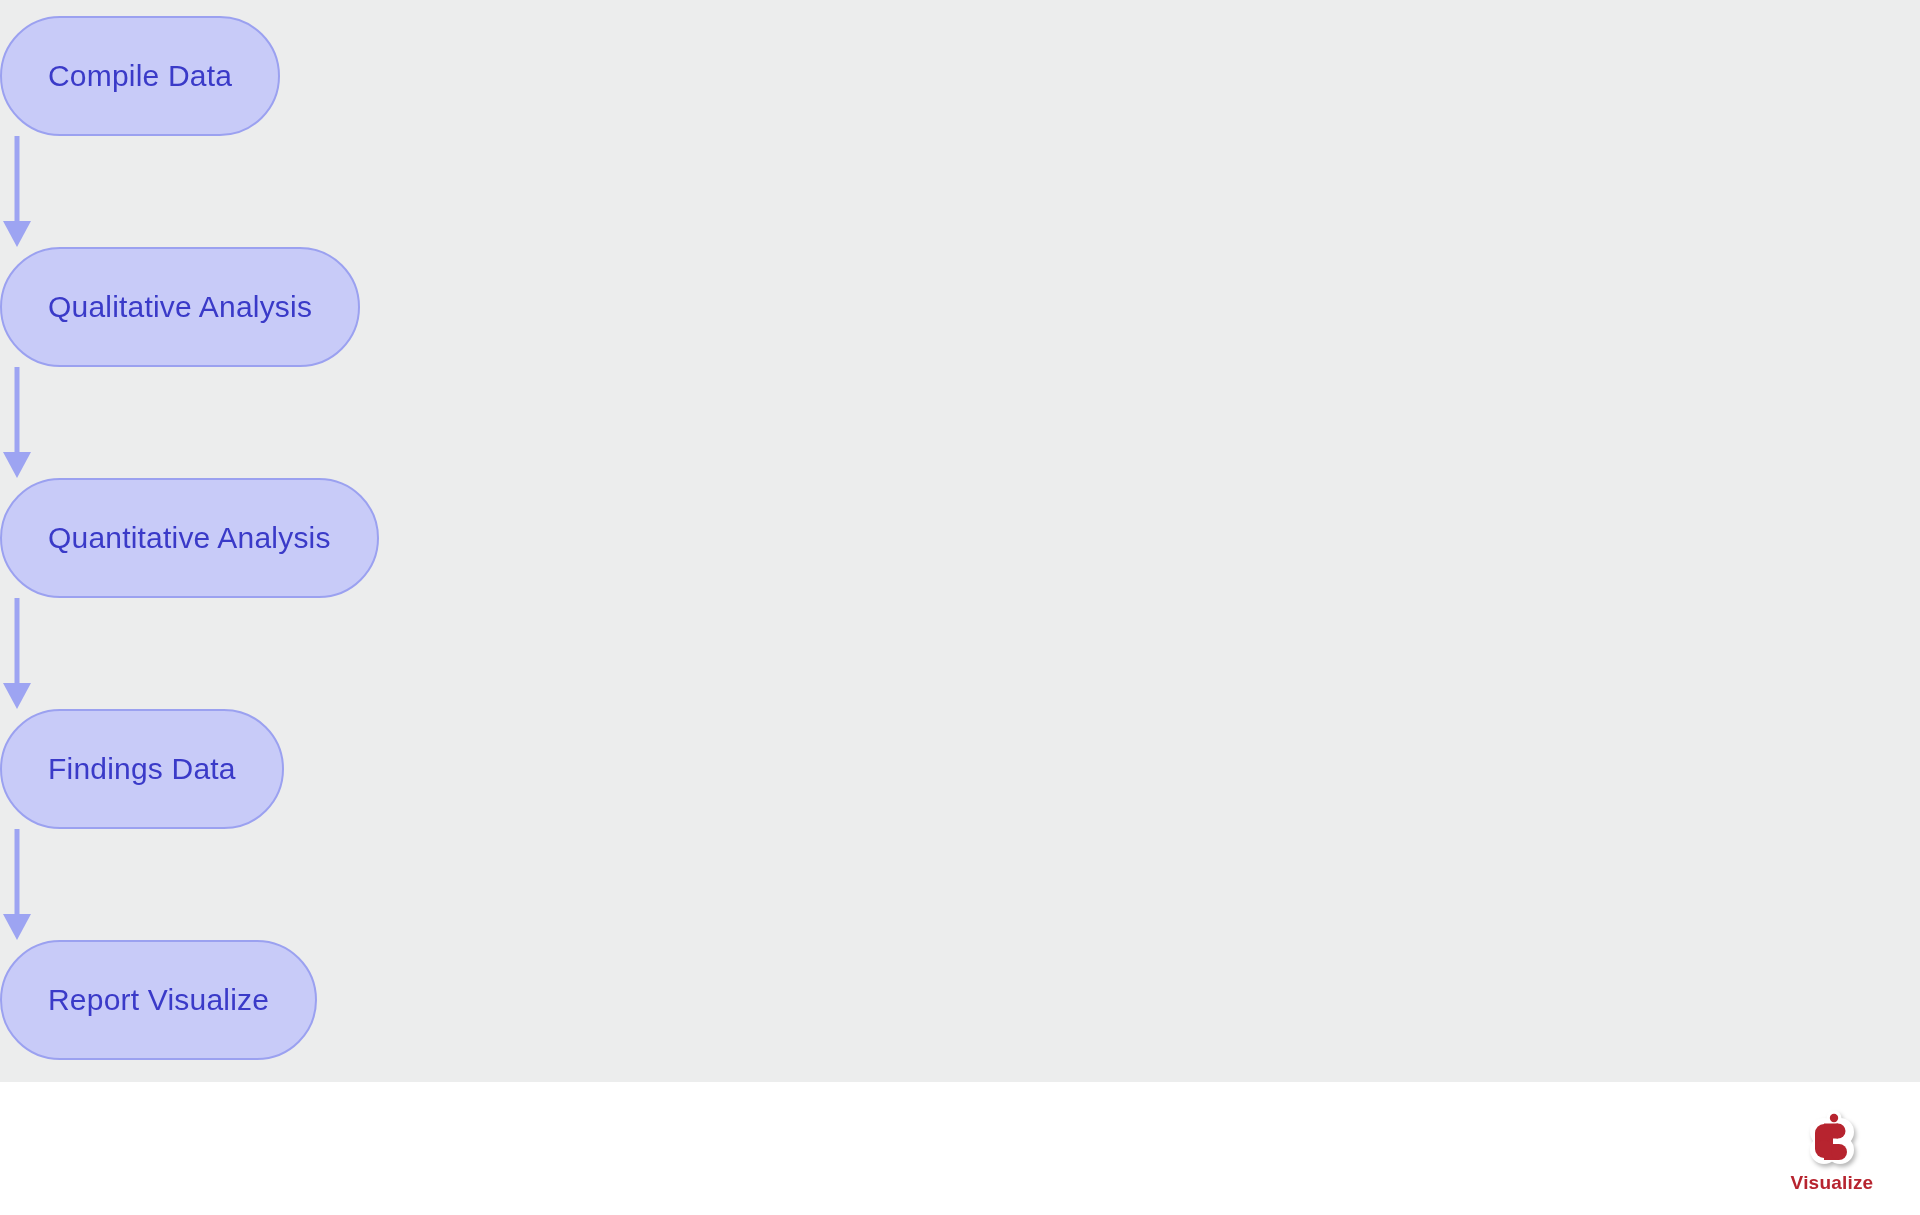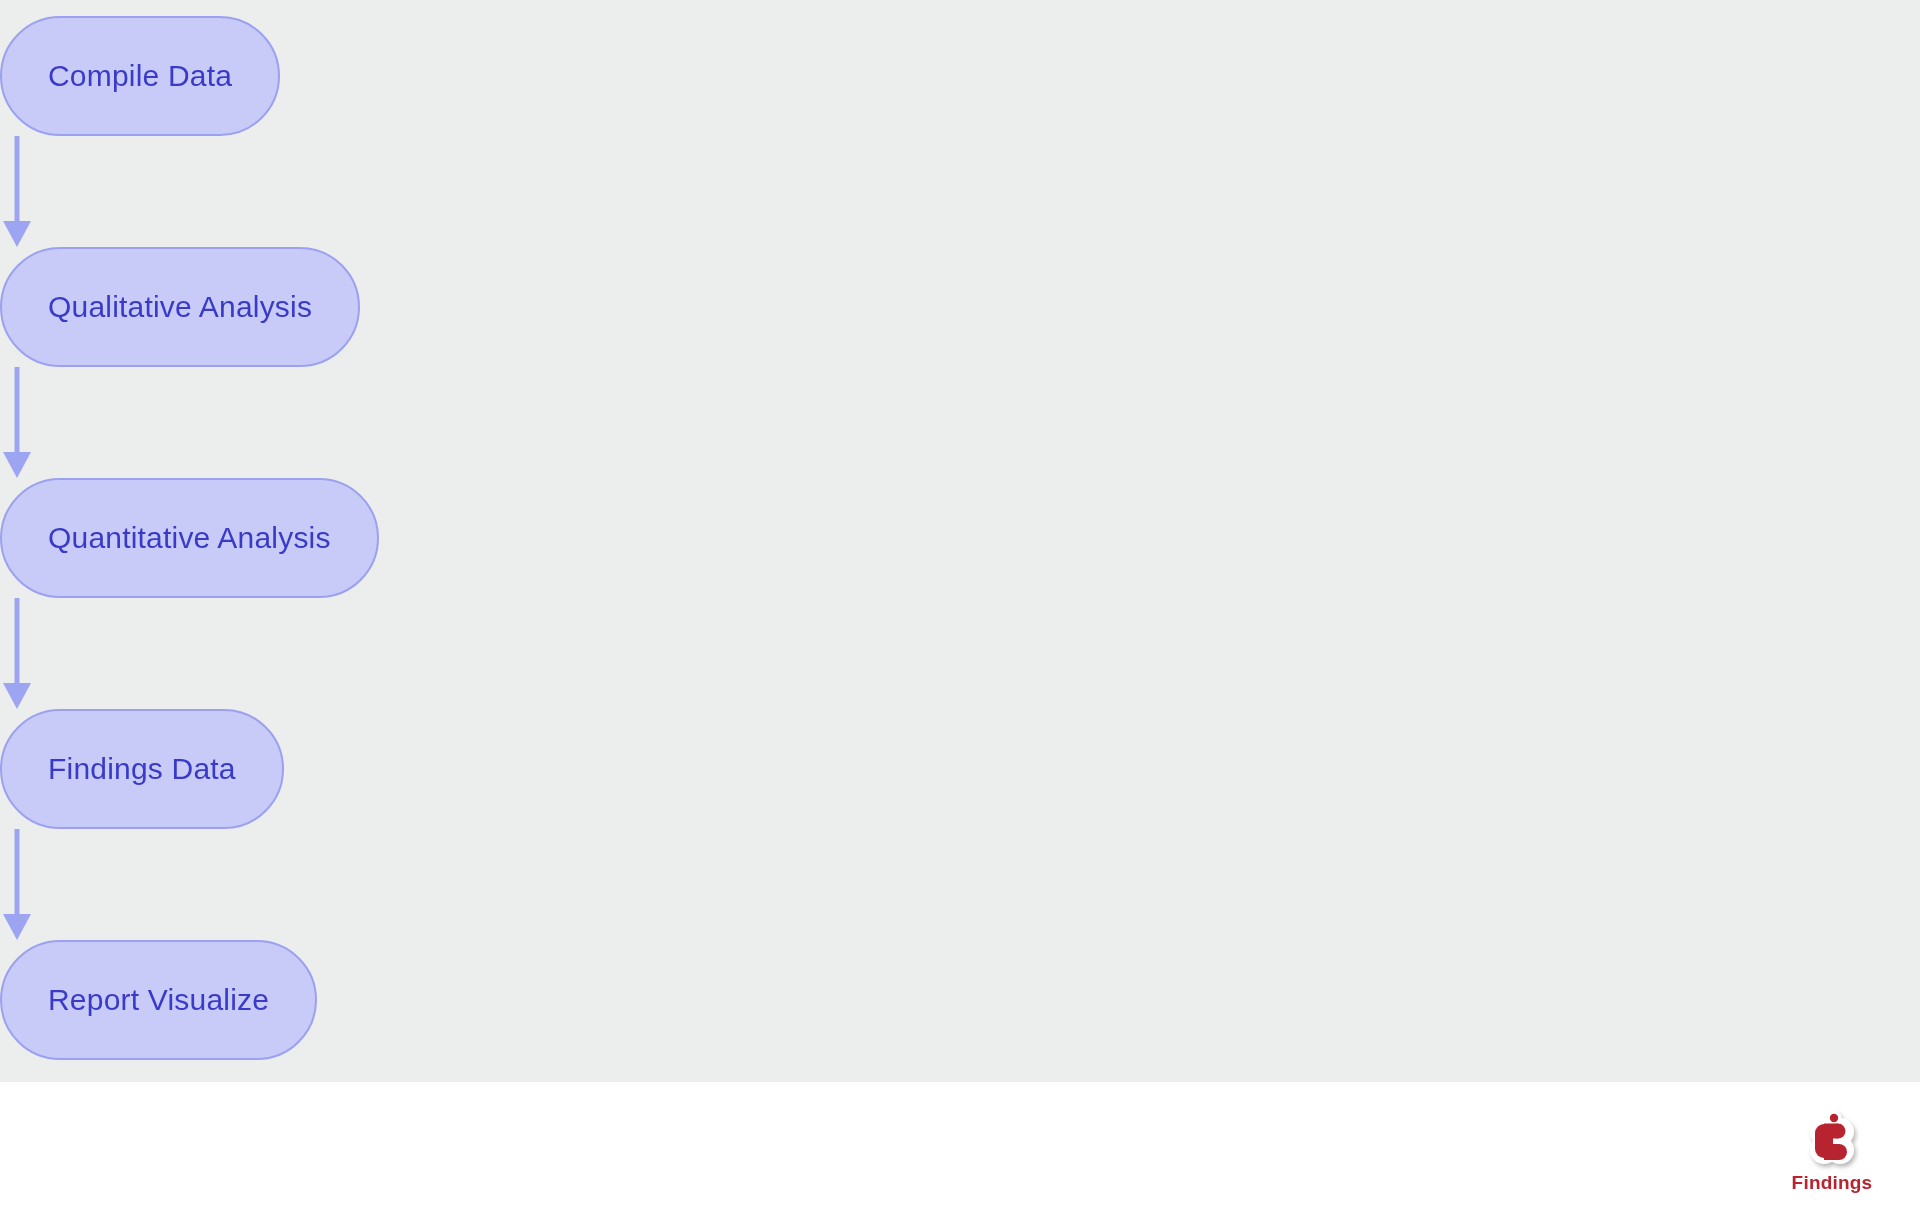--- a/index.html
+++ b/index.html
@@ -131,16 +131,16 @@
         <circle cx="30" cy="10" r="4.2"></circle>
         <rect x="11" y="25" width="18" height="16"></rect>
         <circle cx="20" cy="25" r="9"></circle>
         <circle cx="20" cy="41" r="9"></circle>
         <rect x="20" y="15.5" width="14" height="15"></rect>
         <circle cx="34" cy="23" r="7.5"></circle>
         <rect x="20" y="36" width="15" height="16"></rect>
         <circle cx="35" cy="44" r="8"></circle>
       </g>
     </svg>
-    <div class="brand-text">Findings</div>
+    <div class="brand-text">Visualize</div>
   </div>
 
 </div>
 
 </body></html>

